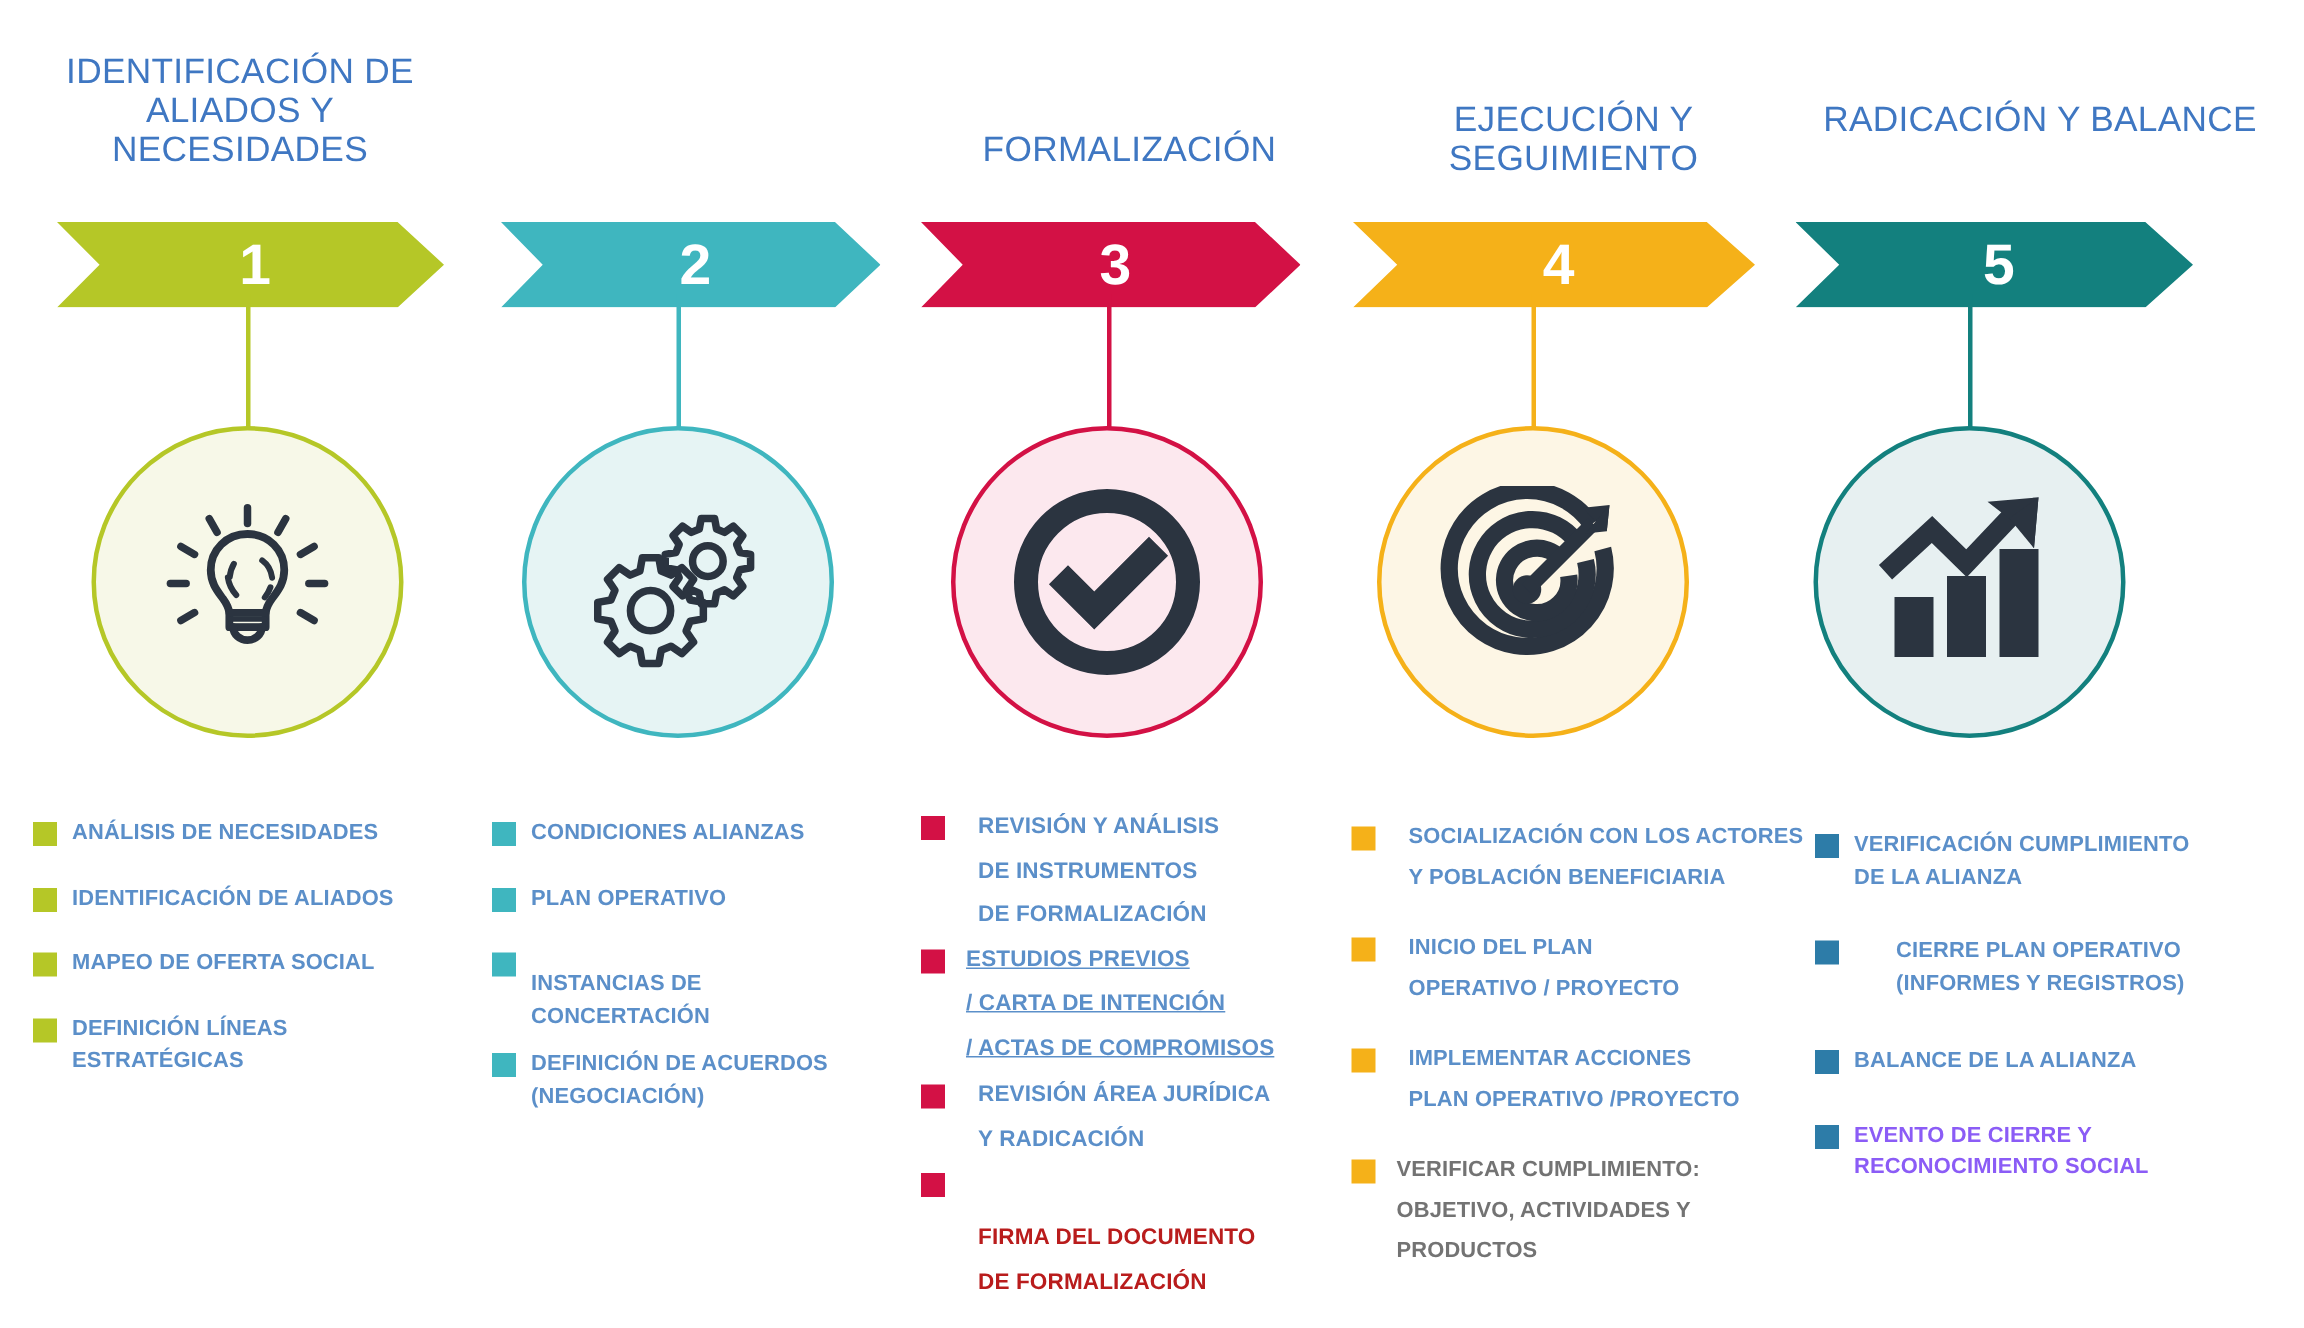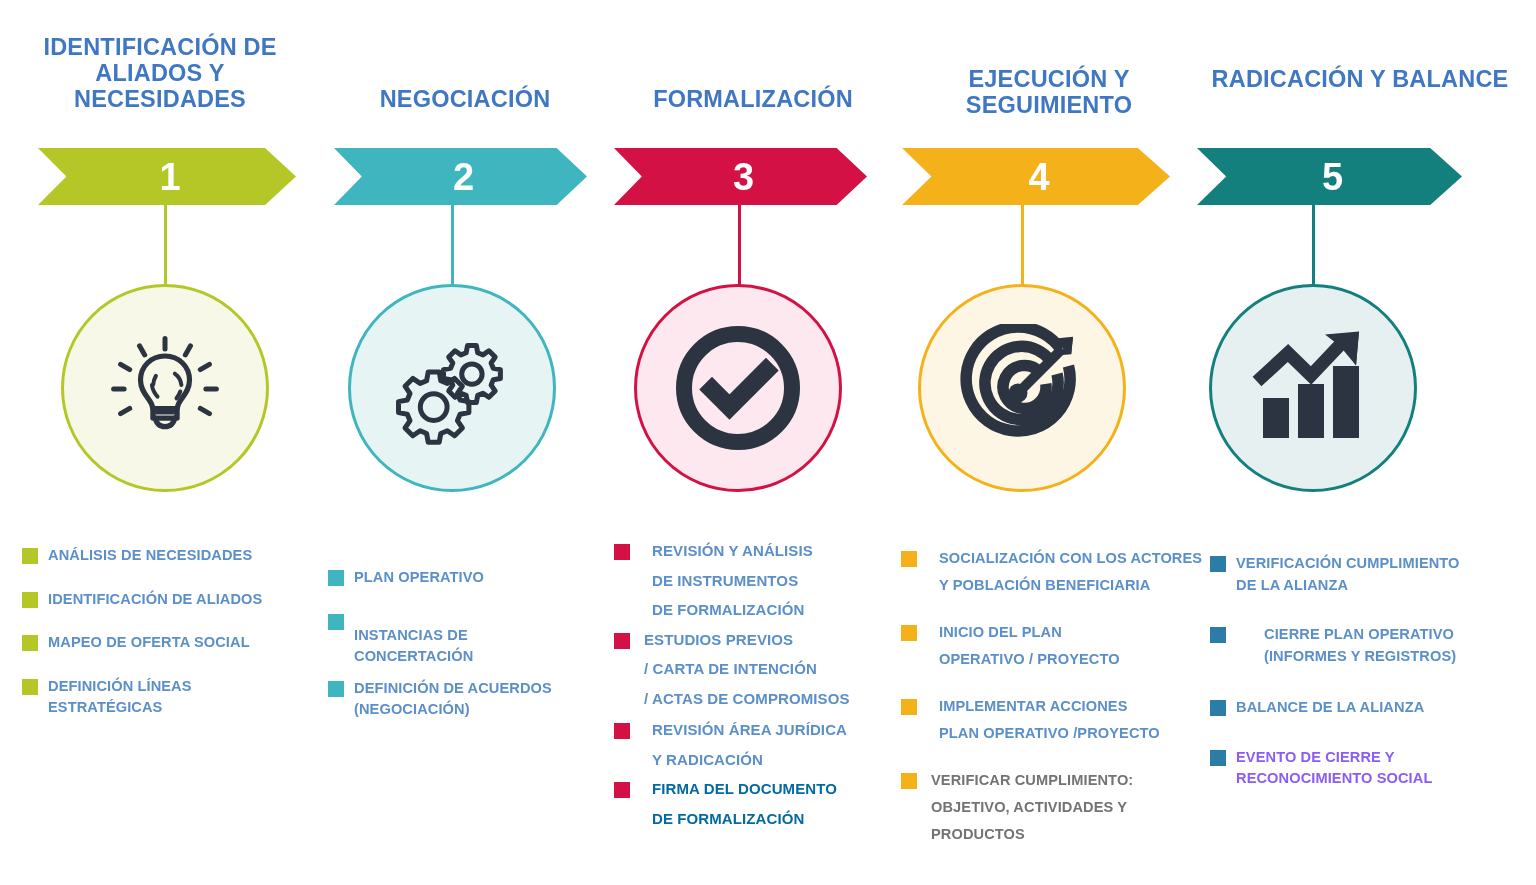--- a/index.html
+++ b/index.html
@@ -33,21 +33,21 @@
   .col-3 { left: 893px;  width: 312px; }
   .col-4 { left: 1200px; width: 320px; }
 
   
   .col-title {
     position: absolute;
     left: 0;
     width: 100%;
     text-align: center;
     color: #3f77c2;
-    font-weight: bold;
+    font-weight: normal;
     font-size: 23.5px;
     line-height: 26px;
     letter-spacing: 0.2px;
   }
   .col-0 .col-title { top: 34px; }
   .col-1 .col-title { top: 86px; }
   .col-2 .col-title { top: 86px; }
   .col-3 .col-title { top: 66px; }
   .col-4 .col-title { top: 66px; }
 
@@ -203,36 +203,39 @@
       </div>
       <div class="bullet" style="margin-top:22px">
         <span class="bullet-marker" style="background: rgb(181, 199, 39);"></span>
         <span class="bullet-text" style="color: rgb(91, 143, 201);">DEFINICIÓN LÍNEAS
 ESTRATÉGICAS</span>
       </div>
     </div>
   </div>
 
   <div class="column col-1">
-    <div class="col-title" style="color: rgb(63, 119, 194);">NEGOCIACIÓN</div>
     <div class="banner" style="background: rgb(63, 182, 191);">
       <div class="banner-number">2</div>
     </div>
     <div class="connector" style="left: 131px; background: rgb(63, 182, 191);"></div>
     <div class="icon-circle" style="left: 28px; border-color: rgb(63, 182, 191); background: rgb(230, 244, 244);">
       <span>
         <svg width="120" height="120" viewBox="0 0 120 120" fill="none" stroke="#2b3440" stroke-width="5" stroke-linejoin="round">
           <path d="M84.4 17.6l1.3 7.1 5.3 2.2 5.9-4.1 6.3 6.3-4.1 5.9 2.2 5.3 7.1 1.3v8.9l-7.1 1.3-2.2 5.3 4.1 5.9-6.3 6.3-5.9-4.1-5.3 2.2-1.3 7.1h-8.9l-1.3-7.1-5.3-2.2-5.9 4.1-6.3-6.3 4.1-5.9-2.2-5.3-7.1-1.3v-8.9l7.1-1.3 2.2-5.3-4.1-5.9 6.3-6.3 5.9 4.1 5.3-2.2 1.3-7.1z"></path>
           <circle cx="79.9" cy="46.1" r="10.2"></circle>
           <path d="M47.2 43.9l1.6 8.8 6.5 2.7 7.3-5 7.8 7.8-5 7.3 2.7 6.5 8.8 1.6v11l-8.8 1.6-2.7 6.5 5 7.3-7.8 7.8-7.3-5-6.5 2.7-1.6 8.8h-11l-1.6-8.8-6.5-2.7-7.3 5-7.8-7.8 5-7.3-2.7-6.5-8.8-1.6v-11l8.8-1.6 2.7-6.5-5-7.3 7.8-7.8 7.3 5 6.5-2.7 1.6-8.8z"></path>
           <circle cx="41.7" cy="79.1" r="13.4"></circle>
         </svg>
       </span>
     </div>
     <div class="bullets">
+      <div class="bullet" style="margin-top:0px">
+        <span class="bullet-marker" style="background: rgb(63, 182, 191);"></span>
+        <span class="bullet-text" style="color: rgb(91, 143, 201);">CONDICIONES ALIANZAS</span>
+      </div>
       <div class="bullet" style="margin-top:22px">
         <span class="bullet-marker" style="background: rgb(63, 182, 191);"></span>
         <span class="bullet-text" style="color: rgb(91, 143, 201);">PLAN OPERATIVO</span>
       </div>
       <div class="bullet" style="margin-top:22px">
         <span class="bullet-marker" style="background: rgb(63, 182, 191);"></span>
         <span class="bullet-text" style="color: rgb(91, 143, 201); margin-top: 14px;">INSTANCIAS DE
 CONCERTACIÓN</span>
       </div>
       <div class="bullet" style="margin-top:10px">
@@ -259,32 +262,32 @@
     </div>
     <div class="bullets">
       <div class="bullet" style="margin-top:0px">
         <span class="bullet-marker" style="margin-right: 22px; background: rgb(211, 17, 69);"></span>
         <span class="bullet-text" style="color: rgb(91, 143, 201);">REVISIÓN  Y ANÁLISIS
 DE  INSTRUMENTOS
  DE FORMALIZACIÓN</span>
       </div>
       <div class="bullet" style="margin-top:0px">
         <span class="bullet-marker" style="margin-right: 14px; background: rgb(211, 17, 69);"></span>
-        <span class="bullet-text" style="color: rgb(91, 143, 201);"> ESTUDIOS PREVIOS
+        <span class="bullet-text" style="color: rgb(91, 143, 201); text-decoration: underline;"> ESTUDIOS PREVIOS
 / CARTA DE INTENCIÓN
 / ACTAS DE COMPROMISOS</span>
       </div>
       <div class="bullet" style="margin-top:2px">
         <span class="bullet-marker" style="margin-right: 22px; background: rgb(211, 17, 69);"></span>
         <span class="bullet-text" style="color: rgb(91, 143, 201);">REVISIÓN ÁREA JURÍDICA
 Y RADICACIÓN</span>
       </div>
       <div class="bullet" style="margin-top:0px">
         <span class="bullet-marker" style="margin-right: 22px; background: rgb(211, 17, 69);"></span>
-        <span class="bullet-text" style="color: #0369a1;">FIRMA DEL DOCUMENTO
+        <span class="bullet-text" style="color: #b91c1c; margin-top: 36px;">FIRMA DEL DOCUMENTO
 DE FORMALIZACIÓN</span>
       </div>
     </div>
   </div>
 
   <div class="column col-3">
     <div class="col-title" style="color: rgb(63, 119, 194);">EJECUCIÓN Y
 SEGUIMIENTO</div>
     <div class="banner" style="background: rgb(245, 177, 25);">
       <div class="banner-number">4</div>

